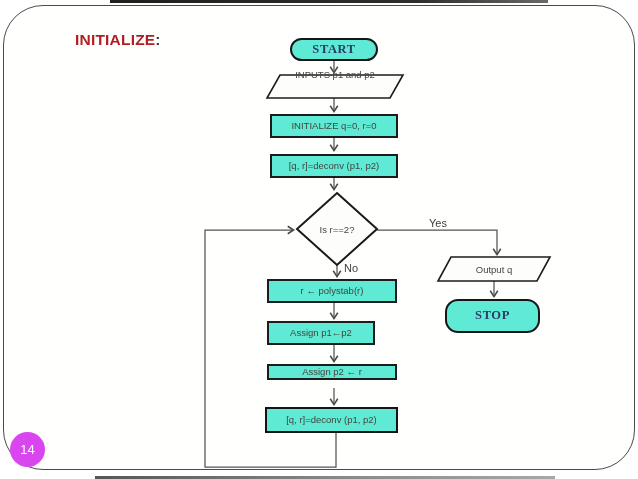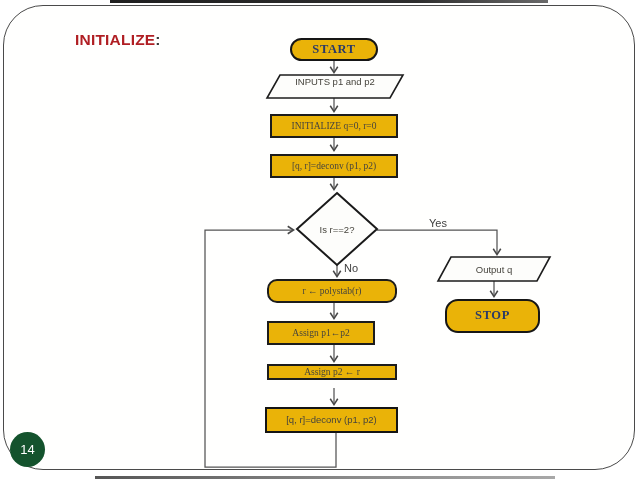--- a/index.html
+++ b/index.html
@@ -22,54 +22,54 @@
     background:linear-gradient(to right,#565656,#8a8a8a 55%,#a8a8a8);
   }
   .page-title{
     position:absolute;left:75px;top:31px;
     font-size:15.5px;font-weight:bold;letter-spacing:0.2px;
     color:#b01e23;
   }
   .page-title .colon{color:#3a3a3a;}
   .page-badge{
     position:absolute;left:10px;top:432px;width:35px;height:35px;
-    border-radius:50%;background:#14532d;color:#ffffff;
+    border-radius:50%;background:#d946ef;color:#ffffff;
     display:flex;align-items:center;justify-content:center;
     font-size:13px;
   }
   svg.flow-lines{position:absolute;left:0;top:0;width:638px;height:479px;}
   .node{
     position:absolute;display:flex;align-items:center;justify-content:center;
-    font-size:9.5px;color:#46443d;background:#eab308;box-sizing:border-box;
+    font-size:9.5px;color:#46443d;background:#5eead4;box-sizing:border-box;
     text-align:right;line-height:1.1;
   }
-  .node.process{border:2px solid #1c1c1c;font-family:Liberation Serif, serif;}
+  .node.process{border:2px solid #1c1c1c;}
   .node.process-thick{border:2.5px solid #141414;}
   .node.terminator{
     border:2px solid #161616;border-radius:13px;
     font-family:"Liberation Serif", serif;font-weight:bold;
     font-size:12.5px;color:#2b3a67;letter-spacing:0.6px;
   }
   .io-label{
     position:absolute;display:flex;align-items:center;justify-content:center;
     font-size:9.5px;color:#46443d;text-align:center;background:transparent;
   }
   .edge-label{
     position:absolute;font-size:11px;color:#3f3f3f;background:transparent;
   }
   
   #n-start    {left:290px;top:38px; width:88px; height:23px;}
   #n-init     {left:270px;top:114px;width:128px;height:24px;}
   #n-deconv1  {left:270px;top:154px;width:128px;height:24px;}
-  #n-polystab {left:267px;top:279px;width:130px;height:24px;border-radius:10px;}
+  #n-polystab {left:267px;top:279px;width:130px;height:24px;}
   #n-assign1  {left:267px;top:321px;width:108px;height:24px;}
   #n-assign2  {left:267px;top:364px;width:130px;height:16px;}
   #n-deconv2  {left:265px;top:407px;width:133px;height:26px;}
   #n-stop     {left:445px;top:299px;width:95px; height:34px;}
-  #t-inputs   {left:267px;top:74px; width:136px;height:15px;}
+  #t-inputs   {left:267px;top:67px; width:136px;height:15px;}
   #t-decision {left:297px;top:193px;width:80px; height:72px;}
   #t-output   {left:438px;top:257px;width:112px;height:24px;}
   #lbl-yes    {left:429px;top:217px;}
   #lbl-no     {left:344px;top:262px;}
 </style>
 </head>
 <body>
 
 <div class="prev-slide-edge"></div>
 

